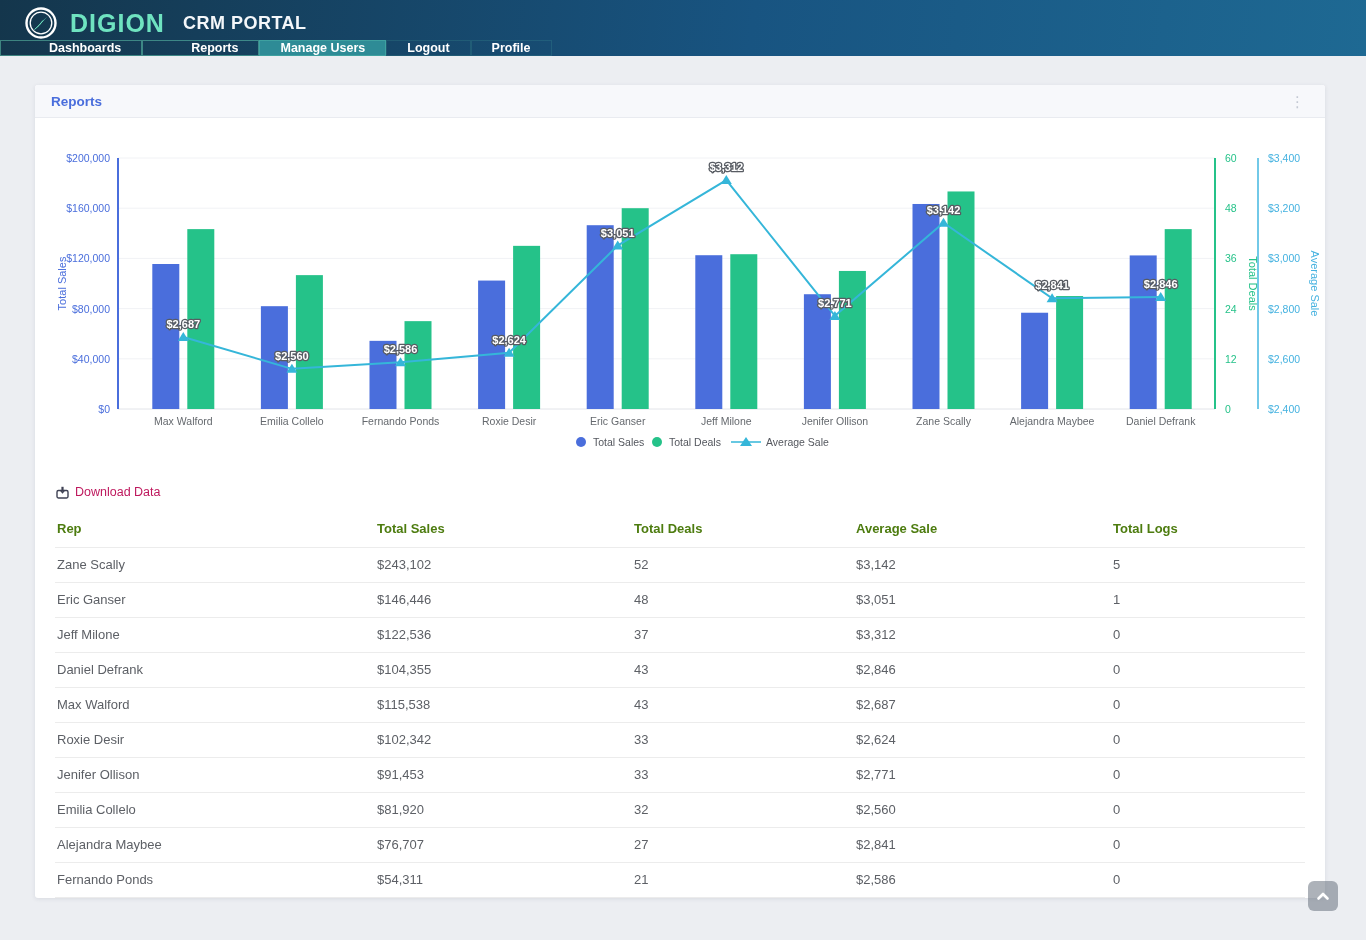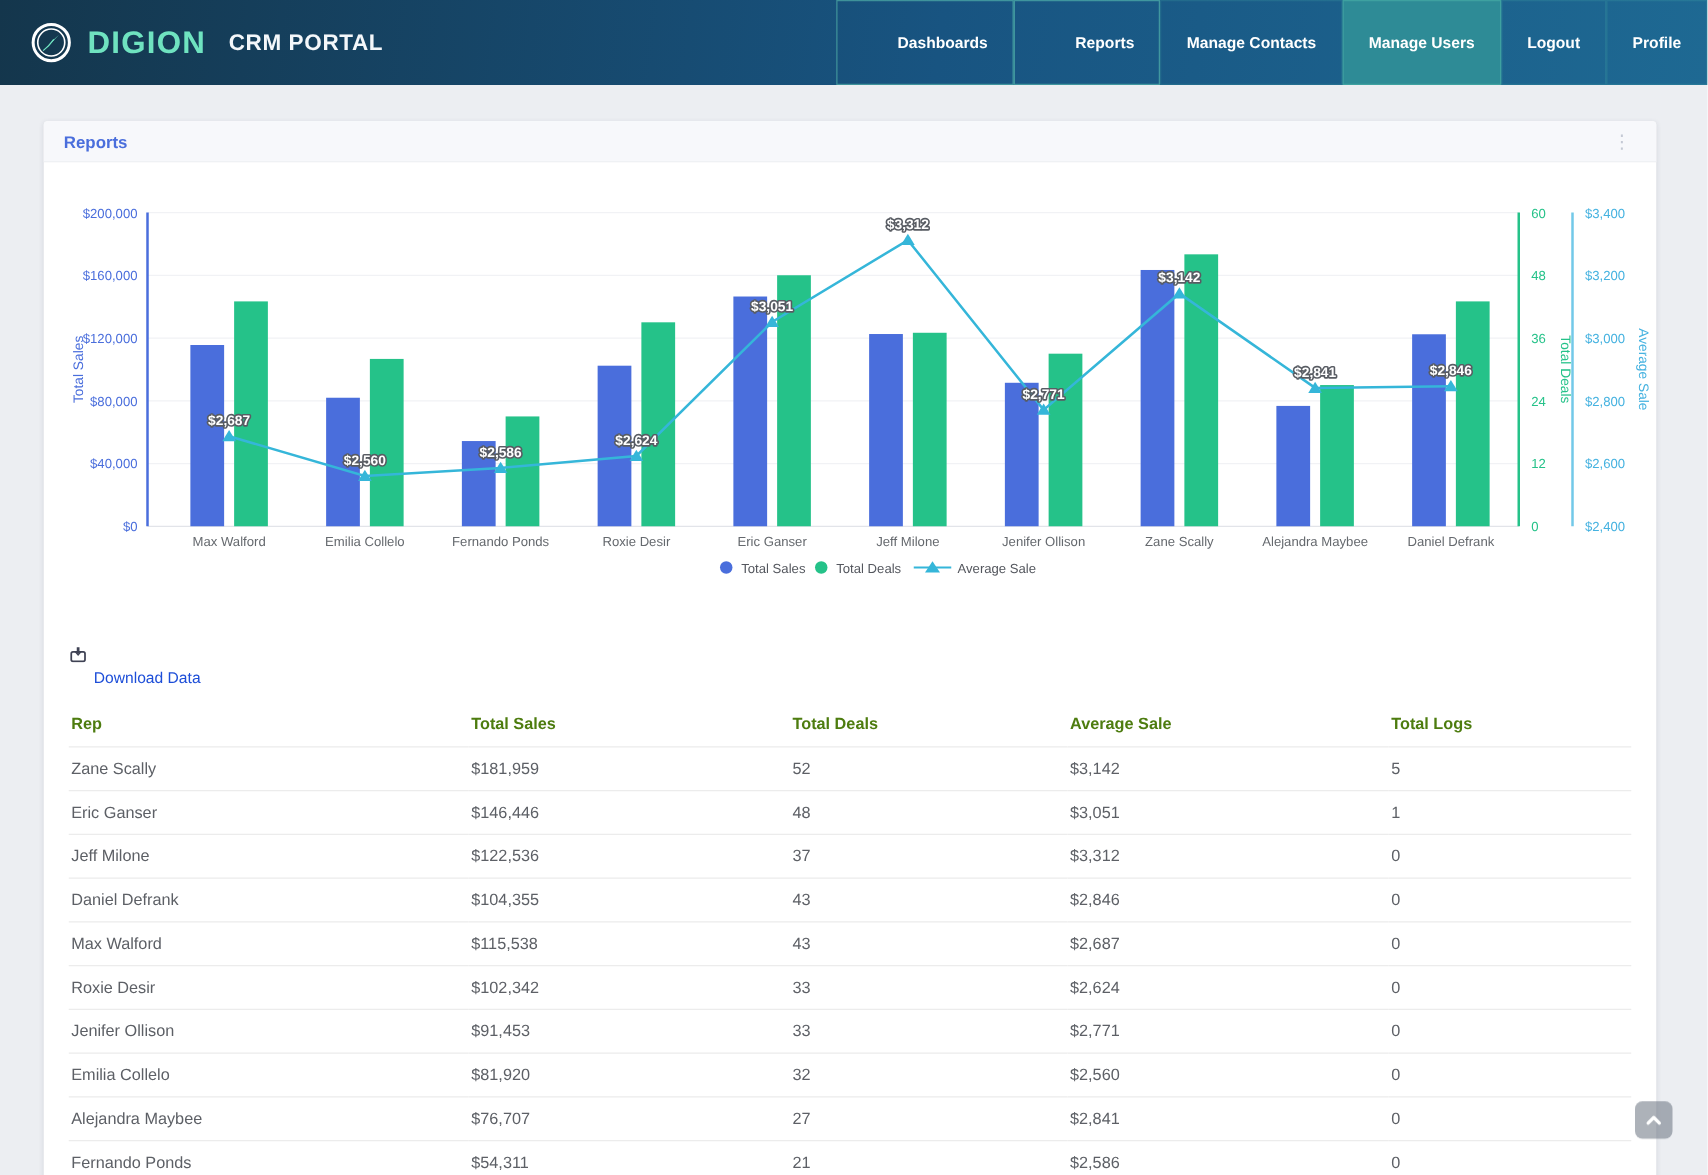--- a/index.html
+++ b/index.html
@@ -5,23 +5,23 @@
   * { margin:0; padding:0; box-sizing:border-box; }
   html,body { width:1366px; height:940px; }
   body {
     font-family:"Liberation Sans","DejaVu Sans",sans-serif;
     background:#eceef2;
     position:relative;
     overflow:hidden;
   }
   
   .navbar{
-    height:68px;
+    height:56px;
     background:linear-gradient(97deg,#14364c 0%,#185481 55%,#1e6993 100%);
-    display:flex; align-items:stretch; justify-content:space-between;
+    display:flex; align-items:stretch; justify-content:flex-end;flex-direction:column;
   }
   .brand{ display:flex; align-items:center; padding-left:24px; gap:12px; cursor:pointer;}
   .brand-name{ color:#6fe3c0; font-size:25px; font-weight:800; letter-spacing:1px; }
   .brand-sub{ color:#f4f7fa; font-size:18px; font-weight:700; letter-spacing:0.5px; margin-left:6px; }
   .nav-items{ display:flex; align-items:stretch; }
   .nav-item{
     display:flex; align-items:center; justify-content:center;
     padding:0 20px; color:#ffffff; font-size:12.5px; font-weight:700;
     border:1px solid rgba(111,227,191,0.12); cursor:pointer; white-space:nowrap;
   }
@@ -41,21 +41,21 @@
   }
   .card-title{ color:#4a6edc; font-size:13.5px; font-weight:700; }
   .kebab{ color:#c4c9d4; font-size:15px; line-height:1; cursor:pointer; letter-spacing:0; padding:0 4px;}
 
   
   .chart-wrap{ padding-top:25px; }
   #chart-svg{ display:block; }
 
   
   .download-row{ margin:20px 0 12px 21px; display:inline-flex; align-items:center; gap:6px; cursor:pointer; }
-  .download-label{ color:#1d4ed8; font-size:12.5px;margin-top:38px; }
+  .download-label{ color:#be185d; font-size:12.5px; }
 
   
   table.rep-table{
     width:1250px; margin:0 20px 18px 20px; border-collapse:collapse; table-layout:fixed;
   }
   .rep-table th{
     text-align:left; font-size:13px; font-weight:700; color:#4d7c0f;
     padding:10px 0 11px 2px; border-bottom:1px solid #ececec;
   }
   .rep-table td{
@@ -82,21 +82,20 @@
         <path d="M10.5 23.5 L19 14.5 L23.5 10.5 L15 19.5 Z" fill="#6fe3c0"></path>
         <path d="M10.5 23.5 L15 19.5 L19 14.5" fill="none" stroke="#6fe3c0" stroke-width="1"></path>
       </svg>
     </span>
     <span class="brand-name">DIGION</span>
     <span class="brand-sub">CRM PORTAL</span>
   </div>
   <div class="nav-items">
       <div class="nav-item bordered">Dashboards</div>
       <div class="nav-item bordered">Reports</div>
-      <div class="nav-item">Manage Contacts</div>
       <div class="nav-item active">Manage Users</div>
       <div class="nav-item">Logout</div>
       <div class="nav-item">Profile</div>
     </div>
 </div>
 
 <div class="card">
   <div class="card-header">
     <span class="card-title">Reports</span>
     <span class="kebab">⋮</span>
@@ -219,21 +218,21 @@
           <th>Rep</th>
           <th>Total Sales</th>
           <th>Total Deals</th>
           <th>Average Sale</th>
           <th>Total Logs</th>
         </tr>
       </thead>
     <tbody>
         <tr>
           <td>Zane Scally</td>
-          <td>$181,959</td>
+          <td>$243,102</td>
           <td>52</td>
           <td>$3,142</td>
           <td>5</td>
         </tr>
         <tr>
           <td>Eric Ganser</td>
           <td>$146,446</td>
           <td>48</td>
           <td>$3,051</td>
           <td>1</td>

